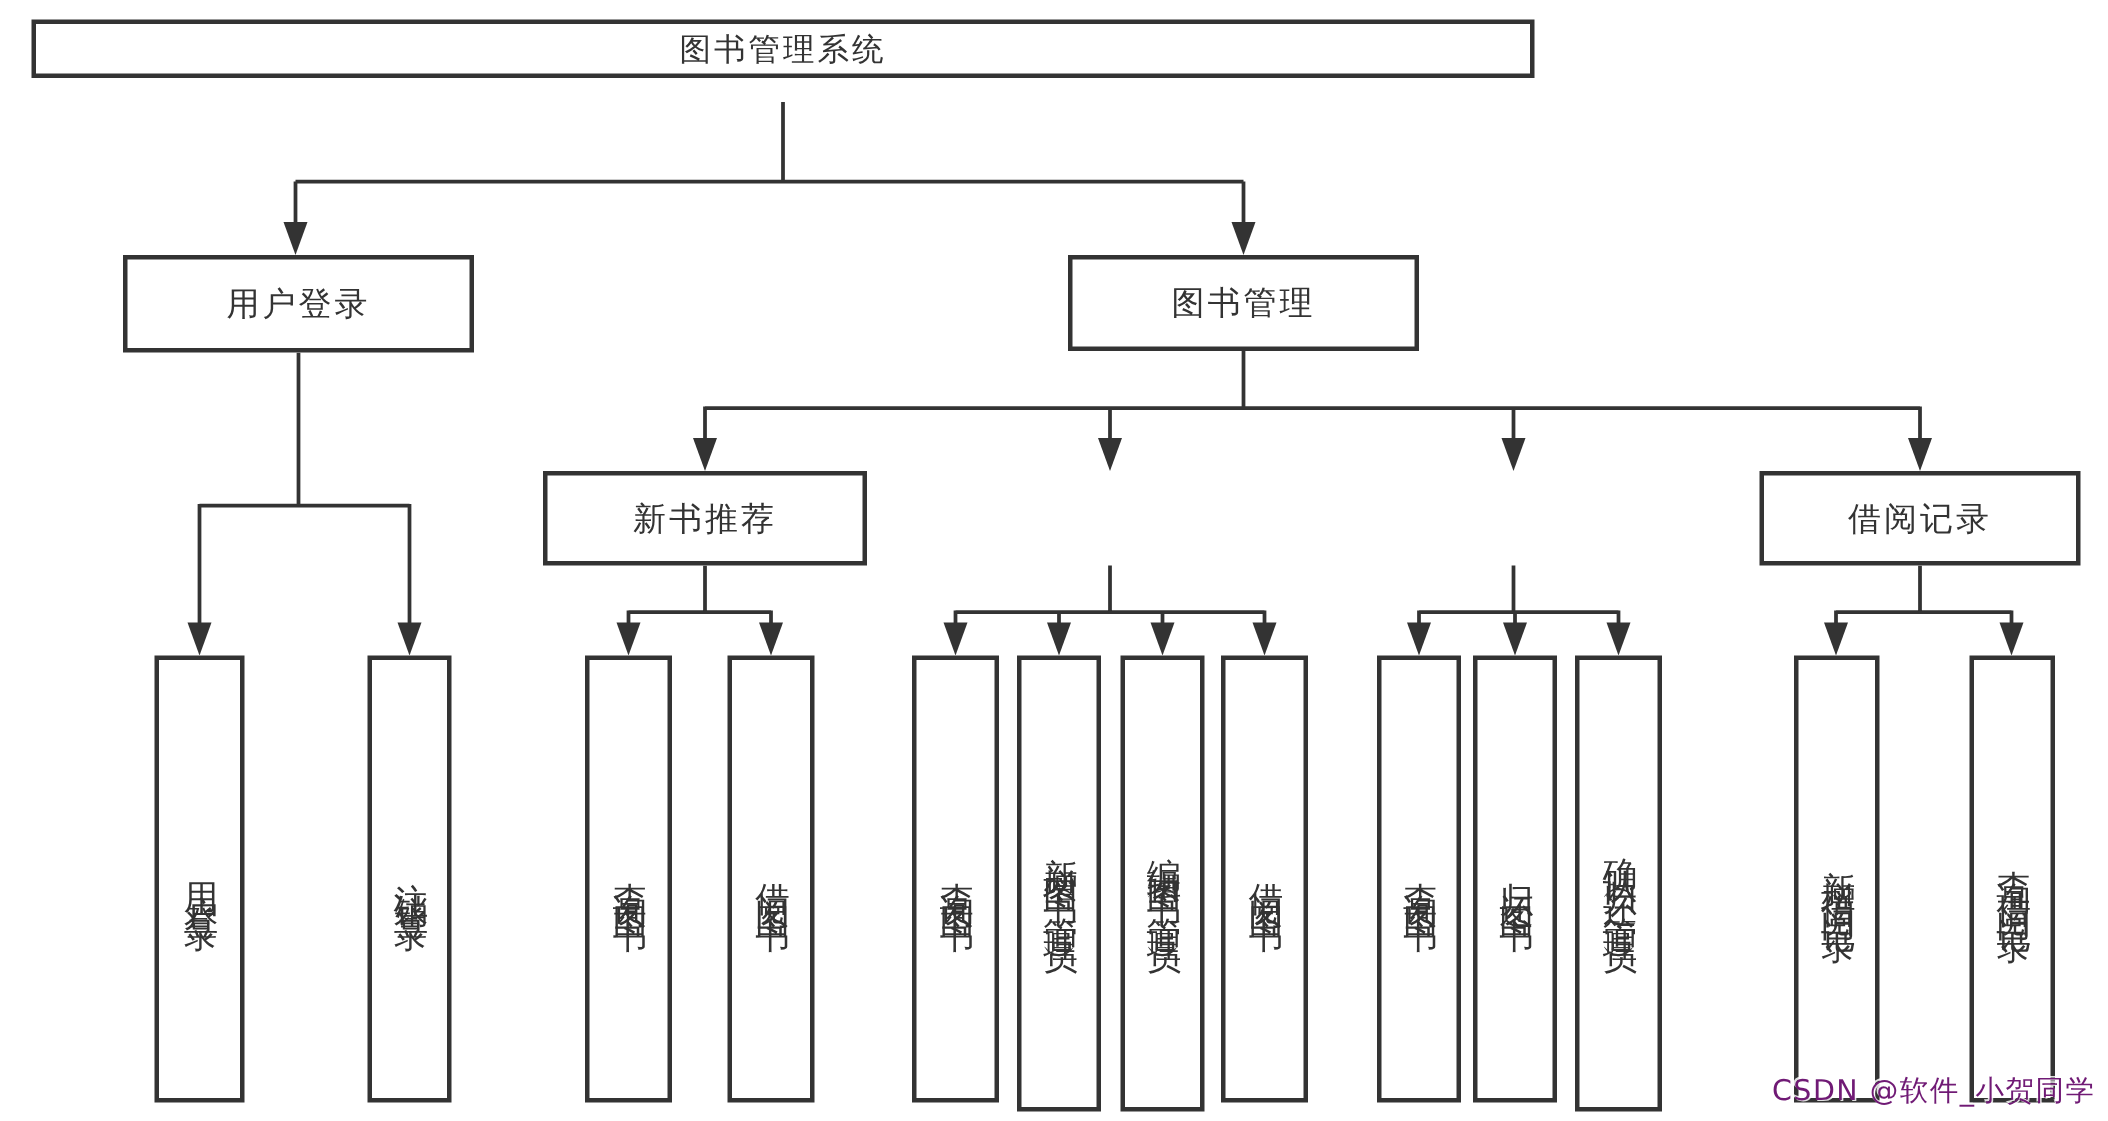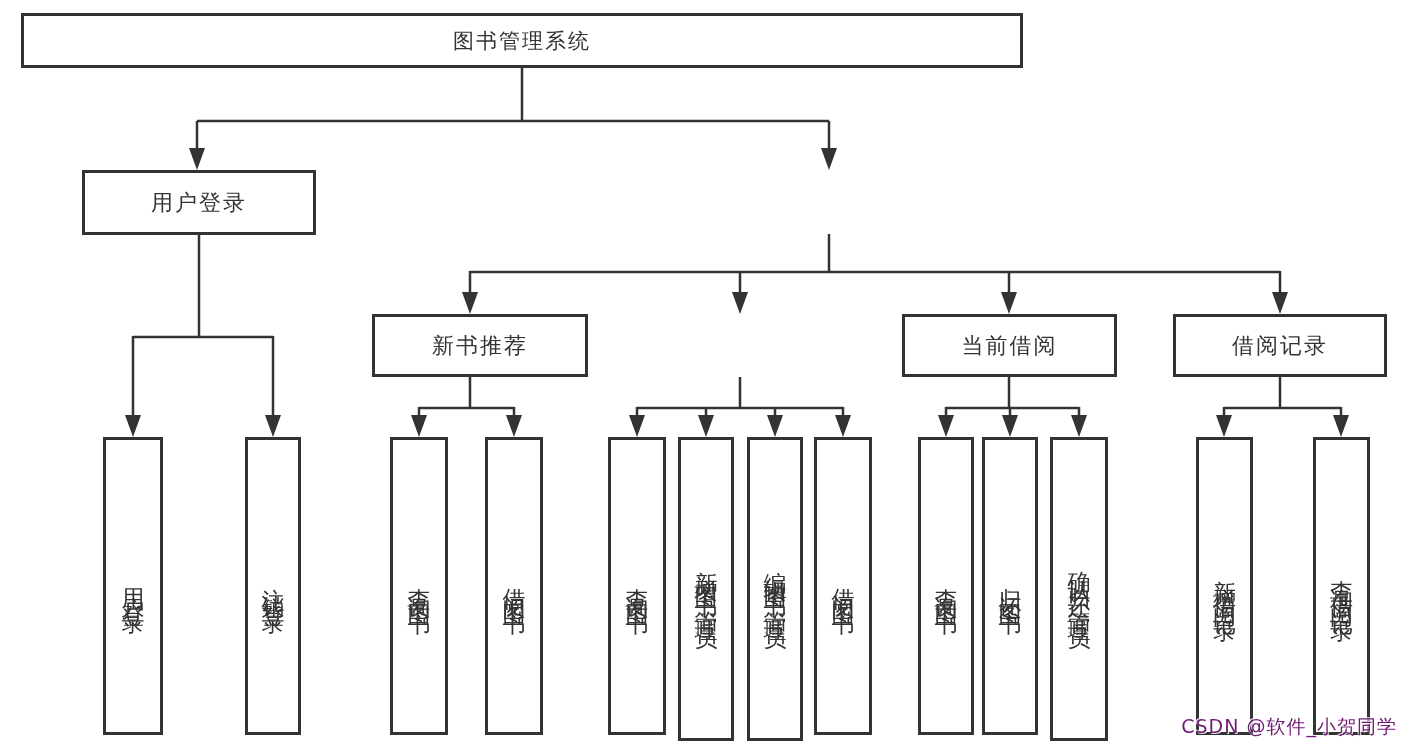--- a/index.html
+++ b/index.html
@@ -72,33 +72,33 @@
       <polygon class="arrow" points="1002,415 1018,415 1010,437"></polygon>
       <polygon class="arrow" points="1071,415 1087,415 1079,437"></polygon>
     </g>
     <g>
       <path class="edge" d="M1280,377 L1280,409 M1224,408 L1341,408 M1224,407 L1224,419 M1341,407 L1341,419"></path>
       <polygon class="arrow" points="1216,415 1232,415 1224,437"></polygon>
       <polygon class="arrow" points="1333,415 1349,415 1341,437"></polygon>
     </g>
   </svg>
 
-  <div class="node title" style="left:21px; top:13px; width:1002px; height:55px;">
+  <div class="node title" style="left:21px; top:13px; width:1002px; height:39px;">
     <span>图书管理系统</span>
   </div>
 
   <div class="node h" style="left:82px; top:170px; width:234px; height:65px;">
     <span>用户登录</span>
   </div>
+  <div class="node h" style="left:712px; top:170px; width:234px; height:64px;">
+    <span>图书管理</span>
+  </div>
 
-  <div class="node h" style="left:362px; top:314px; width:216px; height:63px;margin-left:10px;">
+  <div class="node h" style="left:362px; top:314px; width:216px; height:63px;">
     <span>新书推荐</span>
-  </div>
-  <div class="node h" style="left:902px; top:314px; width:215px; height:63px;">
-    <span>当前借阅</span>
   </div>
   <div class="node h" style="left:1173px; top:314px; width:214px; height:63px;">
     <span>借阅记录</span>
   </div>
 
   <div class="node v" style="left:103px; top:437px; width:60px; height:298px;">
     <span>用户登录</span>
   </div>
   <div class="node v" style="left:245px; top:437px; width:56px; height:298px;">
     <span>注销登录</span>

